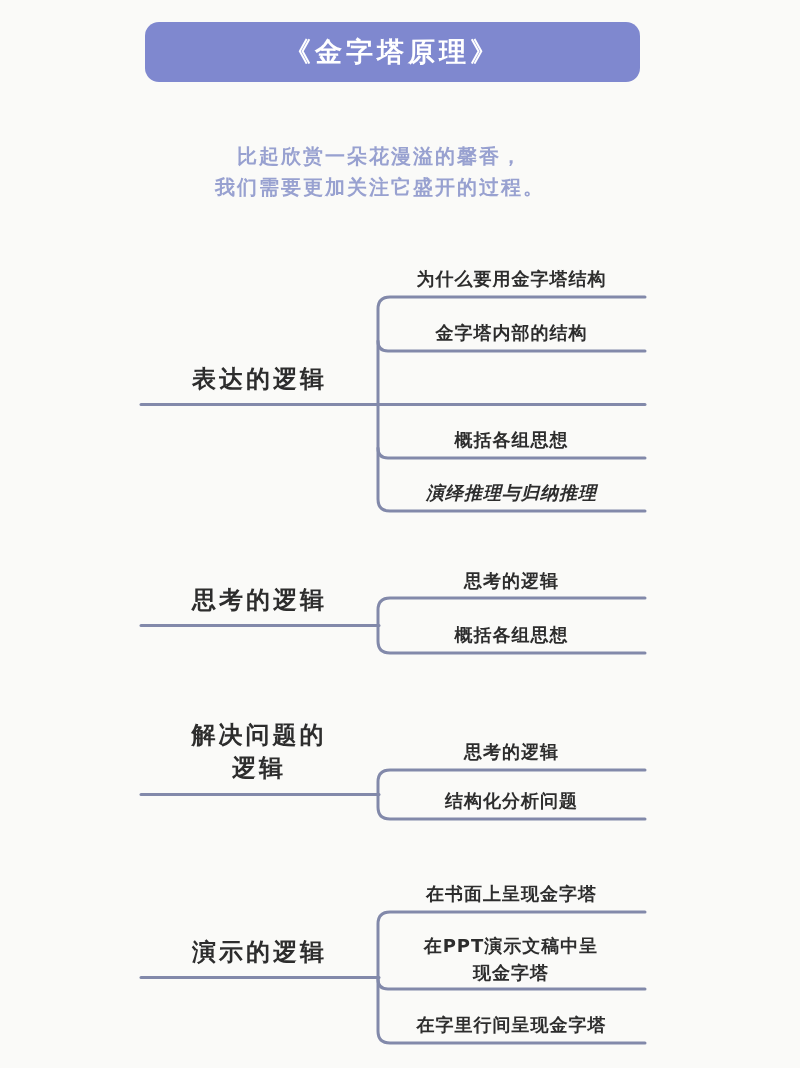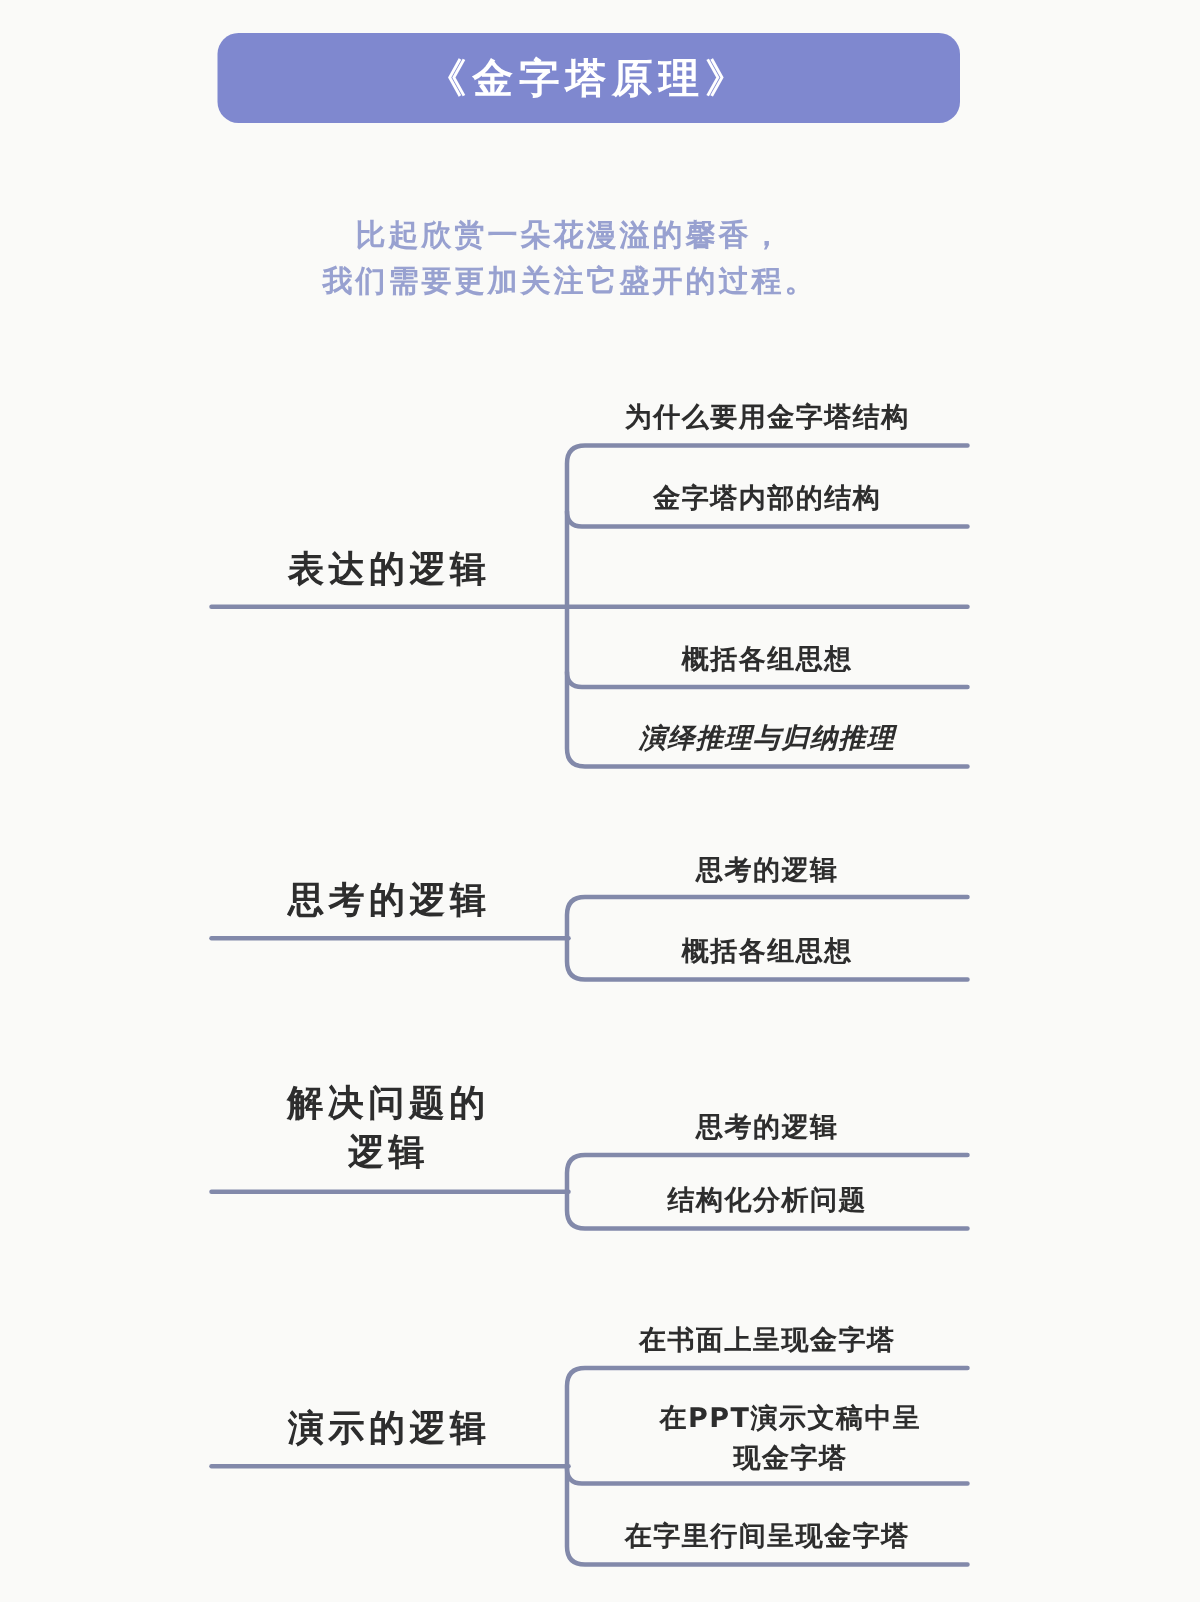--- a/index.html
+++ b/index.html
@@ -40,21 +40,21 @@
   .c11{left:378px;top:266px;width:267px;}
   .c12{left:378px;top:320px;width:267px;}
   .c13{left:378px;top:374px;width:267px;}
   .c14{left:378px;top:427px;width:267px;}
   .c15{left:378px;top:480px;width:267px;font-style:italic;}
   .c21{left:378px;top:568px;width:267px;}
   .c22{left:378px;top:622px;width:267px;}
   .c31{left:378px;top:739px;width:267px;}
   .c32{left:378px;top:788px;width:267px;}
   .c41{left:378px;top:881px;width:267px;}
-  .c42{left:416px;top:932px;width:190px;line-height:27px;margin-left:16px;}
+  .c42{left:416px;top:932px;width:190px;line-height:27px;}
   .c43{left:378px;top:1012px;width:267px;}
 </style>
 </head>
 <body>
 
 <div class="canvas">
 
   <div class="banner">
     <span>《金字塔原理》</span>
   </div>

